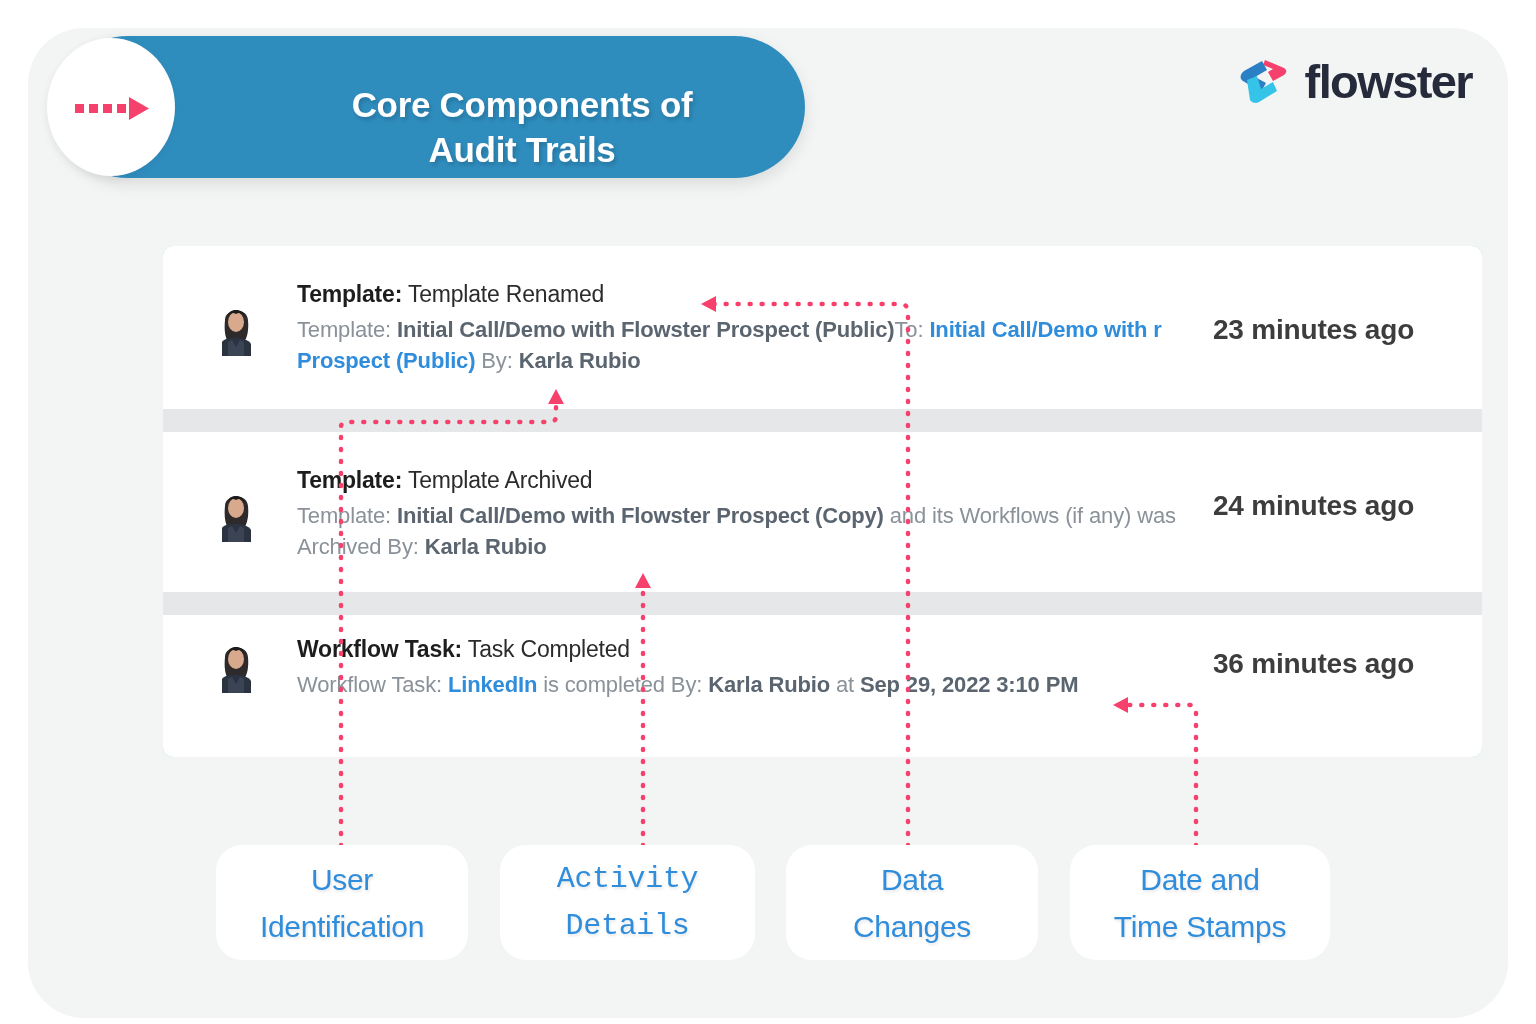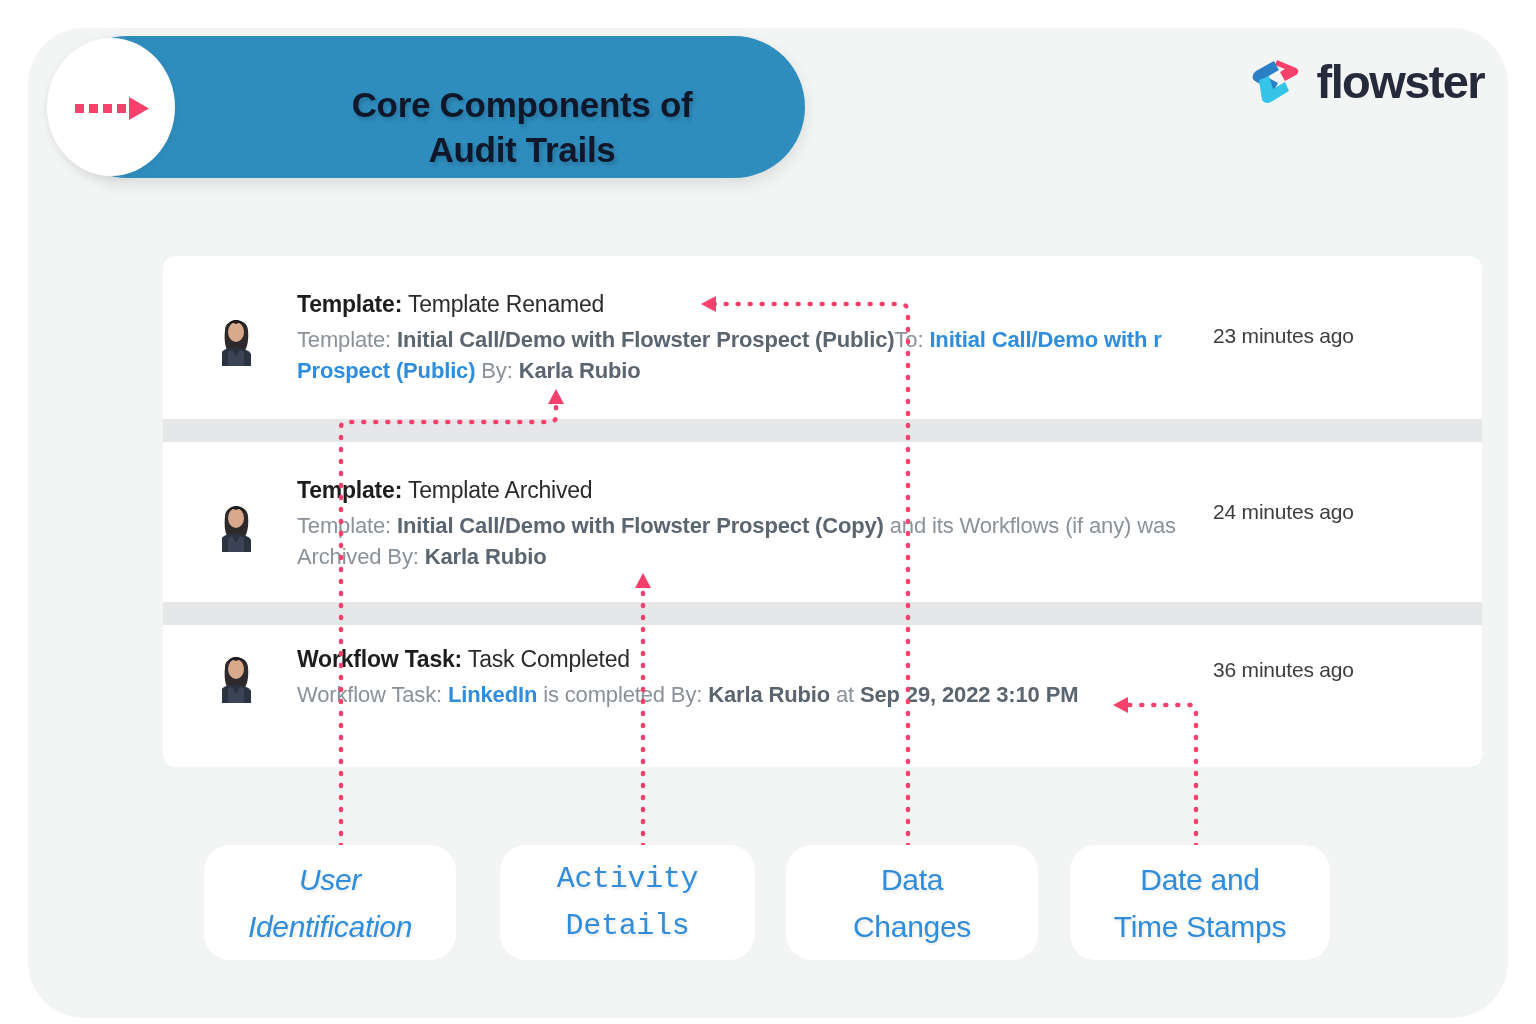--- a/index.html
+++ b/index.html
@@ -40,21 +40,21 @@
     background: #2f8dbe;
     border-radius: 72px;
     box-shadow: 0 6px 16px rgba(0,0,0,0.10);
   }
   .header-title {
     position: absolute;
     left: 190px;
     top: 46px;
     width: 550px;
     text-align: center;
-    color: #0f172a;
+    color: #ffffff;
     font-size: 35px;
     line-height: 45px;
     font-weight: bold;
     letter-spacing: -0.3px;
     text-shadow: 2px 3px 4px rgba(0,0,0,0.18);
   }
   .header-title .ln { display: block; }
 
   .header-circle {
     position: absolute;
@@ -70,40 +70,40 @@
     position: absolute;
     left: 28px;
     top: 58px;
     width: 74px;
     height: 24px;
   }
 
   
   .logo {
     position: absolute;
-    right: 52px;
+    right: 64px;
     top: 56px;
     display: flex;
     align-items: center;
     gap: 16px;
   }
   .logo-mark { width: 52px; height: 52px; display: block; }
   .logo-word {
     font-size: 47px;
     font-weight: bold;
     color: #252b3b;
     letter-spacing: -1.6px;
     line-height: 52px;
   }
 
   
   .log-list {
     position: absolute;
     left: 163px;
-    top: 256px;
+    top: 246px;
     width: 1319px;
     background: #86efac;
     border-radius: 10px;
     overflow: hidden;
   }
   .log-row {
     position: relative;
     background: #ffffff;
     display: flex;
     align-items: flex-start;
@@ -145,24 +145,25 @@
     line-height: 31px;
     color: #8a9199;
     letter-spacing: -0.15px;
   }
   .row-desc b { font-weight: bold; color: #5b6570; }
   .row-desc .lnk { font-weight: bold; color: #2f8ddc; }
   .row-time {
     position: absolute;
     left: 1050px;
     top: 68px;
-    font-size: 21px;
+    font-size: 28px;
     color: #3d3d3d;
     letter-spacing: -0.2px;
     white-space: nowrap;
+    font-weight: bold;
   }
   .log-row.r1 .row-time { top: 68px; }
   .log-row.r2 .row-time { top: 58px; }
   .log-row.r3 .row-time { top: 33px; }
   .log-row.r3 .row-body { top: 18px; }
 
   
   .callout {
     position: absolute;
     background: #ffffff;
@@ -326,21 +327,21 @@
       <path d="M556 389 L564 404 L548 404 Z"></path>
 
       <path d="M643 573 L651 588 L635 588 Z"></path>
 
       <path d="M701 304 L716 296 L716 312 Z"></path>
 
       <path d="M1113 705 L1128 697 L1128 713 Z"></path>
     </g>
   </svg>
 
-  <div class="callout" style="left:204px; top:845px; width:252px; height:115px;font-style:italic;">
+  <div class="callout" style="left:216px; top:845px; width:252px; height:115px;">
     <span class="ln">User</span>
     <span class="ln">Identification</span>
   </div>
 
   <div class="callout" style="left:500px; top:845px; width:255px; height:115px;font-family:Liberation Mono, monospace;">
     <span class="ln">Activity</span>
     <span class="ln">Details</span>
   </div>
 
   <div class="callout" style="left:1070px; top:845px; width:260px; height:115px;">

